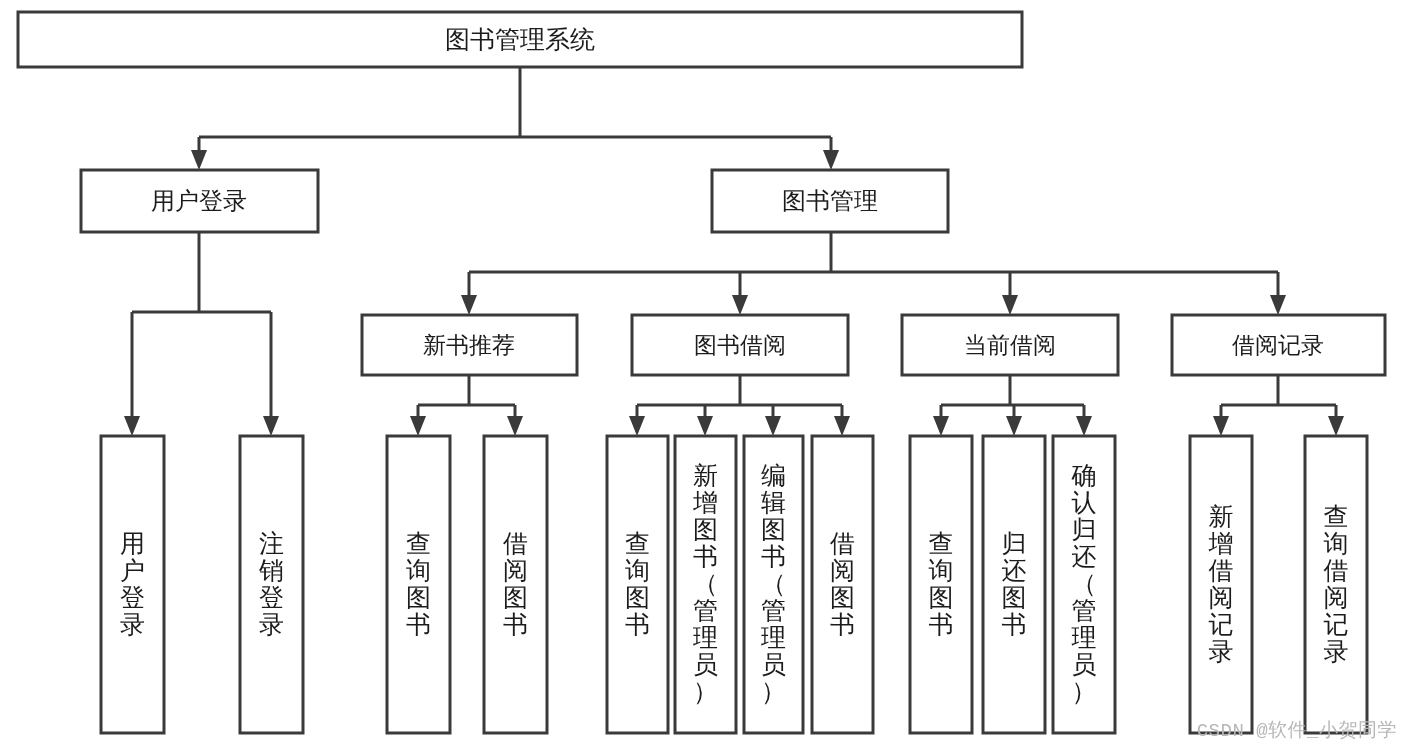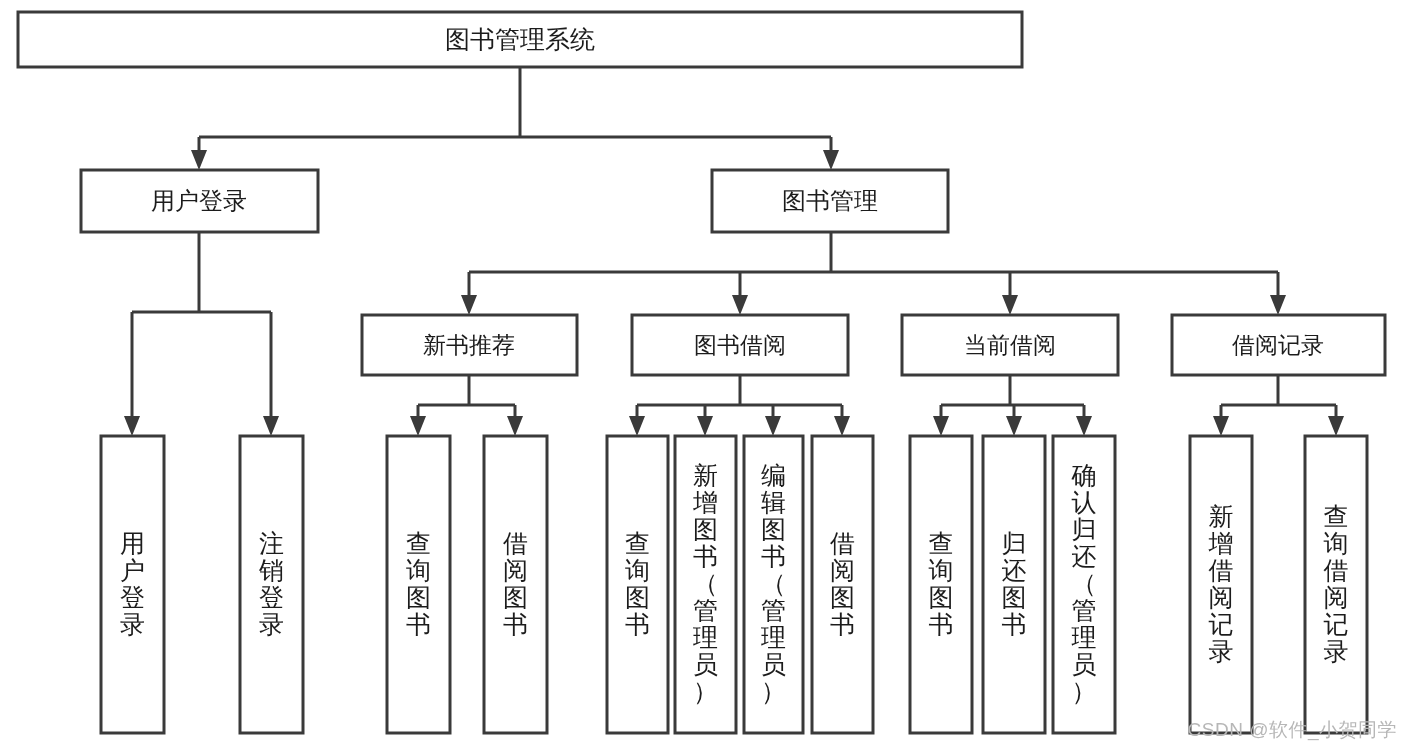--- a/index.html
+++ b/index.html
@@ -45,21 +45,21 @@
     fill: none;
   }
   .arrow-head {
     fill: #3a3a3a;
     stroke: none;
   }
   .watermark {
     position: absolute;
     right: 8px;
     bottom: 4px;
-    font-family: Liberation Sans, sans-serif;
+    font-family: Liberation Mono, monospace;
     font-size: 19px;
     color: #b7b7b7;
     letter-spacing: 0.5px;
     white-space: nowrap;
     pointer-events: none;
   }
 </style>
 </head>
 <body>
 

